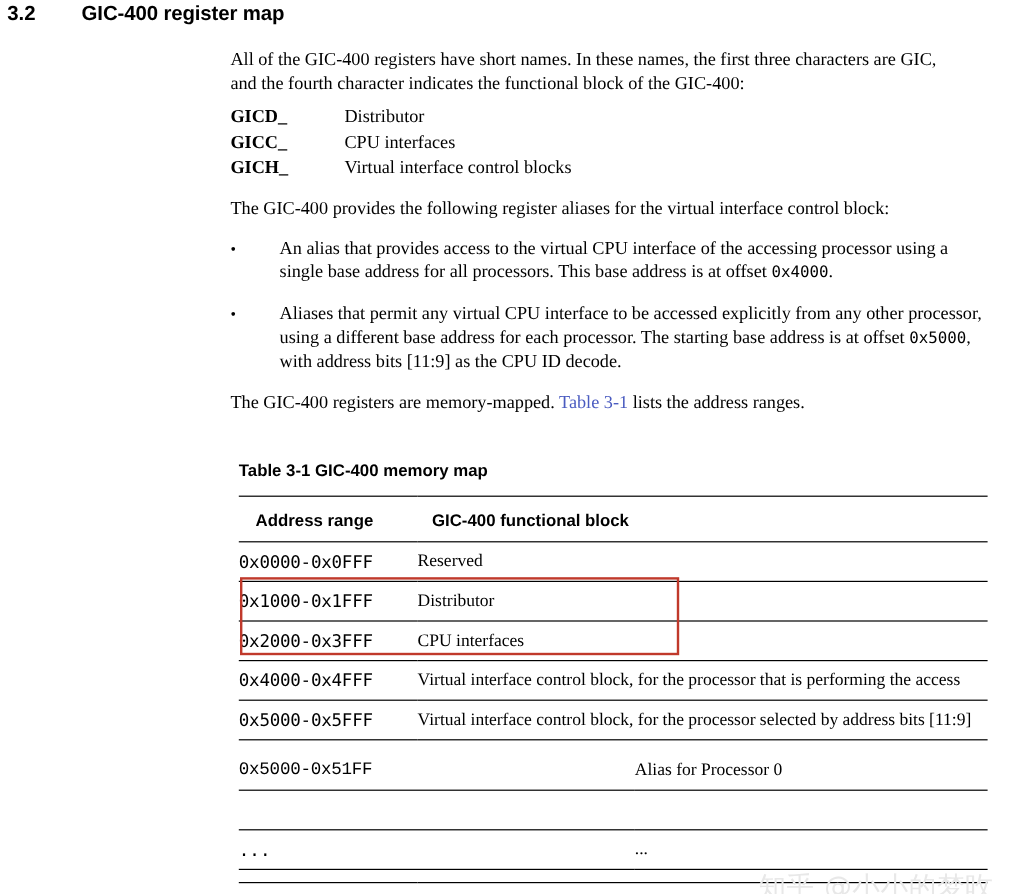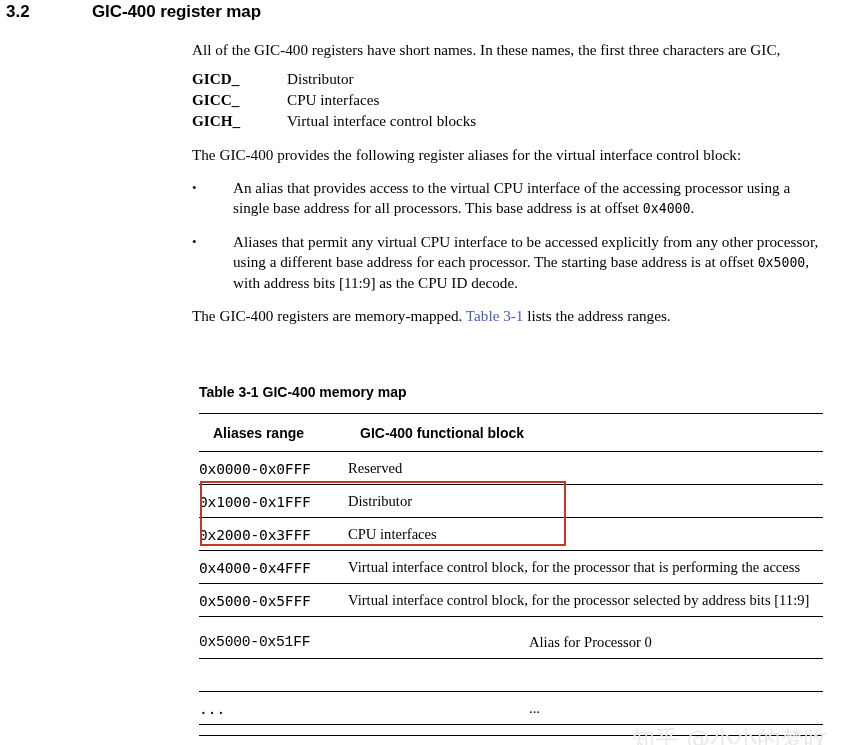--- a/index.html
+++ b/index.html
@@ -21,21 +21,20 @@
     position: absolute;
     left: 0;
     top: 2px;
     width: 773px;
     display: flex;
     align-items: baseline;
     font-family: "Liberation Sans", "DejaVu Sans", sans-serif;
     font-weight: bold;
     font-size: 17px;
     color: #000;
-    gap: 24px;
   }
   .heading-num { width: 68px; padding-left: 6px; box-sizing: border-box; }
   .heading-title { letter-spacing: -0.1px; }
 
   
   .body-col {
     position: absolute;
     left: 192px;
     top: 40px;
     width: 632px;
@@ -200,20 +199,21 @@
 
 <div class="heading-row">
   <span class="heading-num">3.2</span>
   <span class="heading-title">GIC-400 register map</span>
 </div>
 
 <div class="body-col">
 
   <p class="para">
     <span>All of the GIC-400 registers have short names. In these names, the first three characters are GIC,</span><br>
+    <span>and the fourth character indicates the functional block of the GIC-400:</span>
   </p>
 
   <div class="deflist">
     <div class="defrow">
       <span class="defterm">GICD_</span>
       <span class="defdesc">Distributor</span>
     </div>
     <div class="defrow">
       <span class="defterm">GICC_</span>
       <span class="defdesc">CPU interfaces</span>
@@ -239,21 +239,21 @@
 
   <p class="para"><span>The GIC-400 registers are memory-mapped. </span><a class="link" href="#">Table 3-1</a><span> lists the address ranges.</span></p>
 
 </div>
 
 <div class="table-caption">Table 3-1 GIC-400 memory map</div>
 
 <table class="memmap">
   <thead>
     <tr class="hdr-row">
-      <th class="col-addr">Aliases range</th>
+      <th class="col-addr">Address range</th>
       <th class="col-desc">GIC-400 functional block</th>
     </tr>
   </thead>
   <tbody>
     <tr>
       <td class="cell-addr col-addr">0x0000-0x0FFF</td>
       <td class="cell-desc">Reserved</td>
     </tr>
     <tr>
       <td class="cell-addr col-addr">0x1000-0x1FFF</td>

